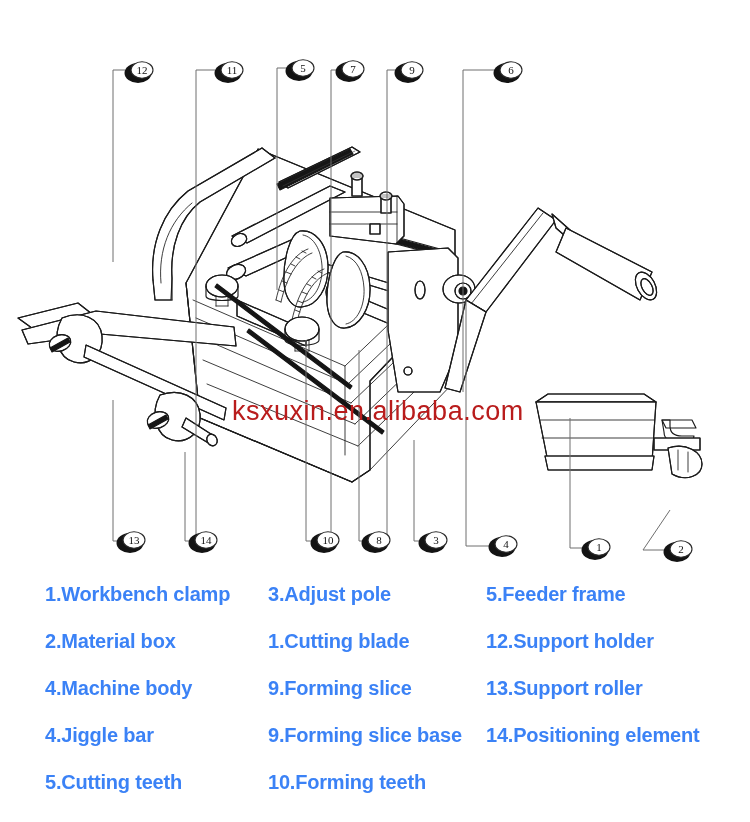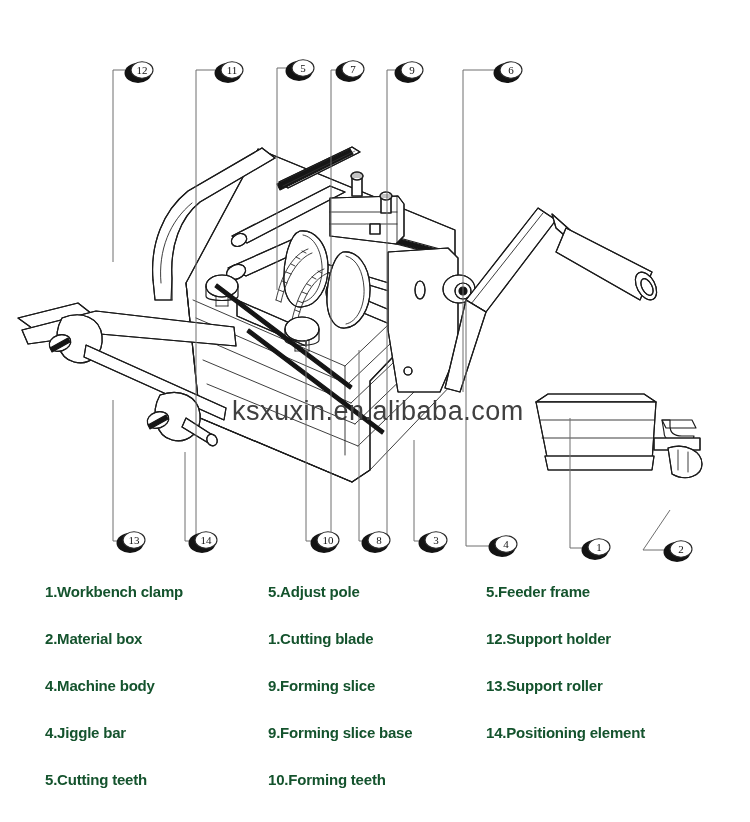--- a/index.html
+++ b/index.html
@@ -18,29 +18,29 @@
   .leader{stroke:#6f6f6f;stroke-width:1;fill:none;}
   .marker-shadow{fill:#131313;}
   .marker-body{fill:#ffffff;stroke:#2a2a2a;stroke-width:1.1;}
   .marker-num{
     font-family:"Liberation Serif","DejaVu Serif",serif;
     font-size:11px;fill:#111;text-anchor:middle;dominant-baseline:central;
   }
   #watermark{
     position:absolute;left:232px;top:396px;
     font-family:"Liberation Sans","DejaVu Sans",sans-serif;
-    font-size:27px;letter-spacing:.5px;color:#404040;
+    font-size:27px;letter-spacing:.5px;color:#b91c1c;
     white-space:nowrap;pointer-events:none;
   }
   #legend{position:absolute;left:0;top:572px;width:750px;height:250px;}
   .legend-col{position:absolute;top:0;}
   .legend-item{
     font-family:"Liberation Sans","DejaVu Sans",sans-serif;
-    font-weight:bold;font-size:15px;line-height:1;white-space:nowrap;
-    color:#14532d;letter-spacing:-.2px;
+    font-weight:bold;font-size:20px;line-height:1;white-space:nowrap;
+    color:#3b82f6;letter-spacing:-.2px;
   }
   #col1{left:45px;}  #col2{left:268px;} #col3{left:486px;}
   #col1 .legend-item, #col2 .legend-item{position:absolute;}
   #col3 .legend-item{position:absolute;}
 </style>
 </head>
 <body>
 
 <div id="stage">
 
@@ -364,21 +364,21 @@
 
   <div id="legend">
     <div class="legend-col" id="col1">
       <div class="legend-item" style="top:12px">1.Workbench clamp</div>
       <div class="legend-item" style="top:59px">2.Material box</div>
       <div class="legend-item" style="top:106px">4.Machine body</div>
       <div class="legend-item" style="top:153px">4.Jiggle bar</div>
       <div class="legend-item" style="top:200px">5.Cutting teeth</div>
     </div>
     <div class="legend-col" id="col2">
-      <div class="legend-item" style="top:12px">5.Adjust pole</div>
+      <div class="legend-item" style="top:12px">3.Adjust pole</div>
       <div class="legend-item" style="top:59px">1.Cutting blade</div>
       <div class="legend-item" style="top:106px">9.Forming slice</div>
       <div class="legend-item" style="top:153px">9.Forming slice base</div>
       <div class="legend-item" style="top:200px">10.Forming teeth</div>
     </div>
     <div class="legend-col" id="col3">
       <div class="legend-item" style="top:12px">5.Feeder frame</div>
       <div class="legend-item" style="top:59px">12.Support holder</div>
       <div class="legend-item" style="top:106px">13.Support roller</div>
       <div class="legend-item" style="top:153px">14.Positioning element</div>

